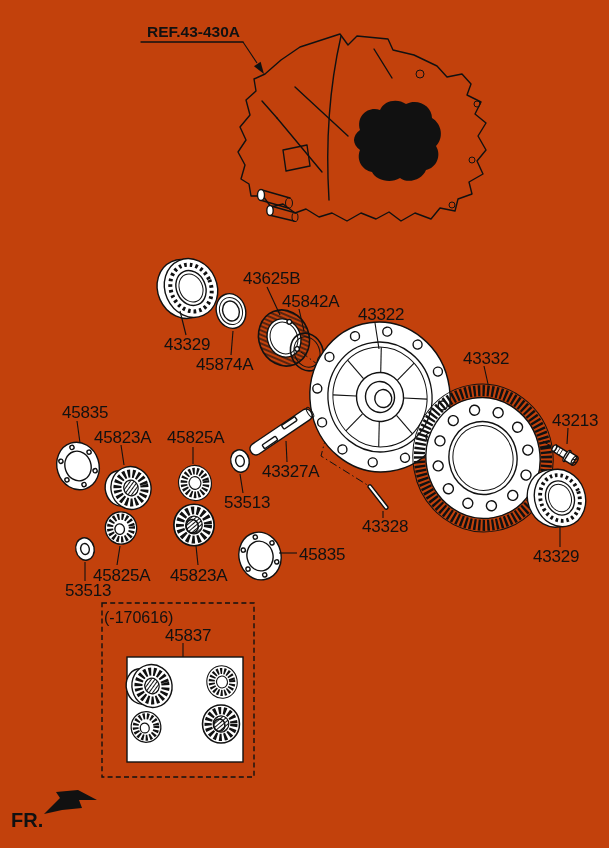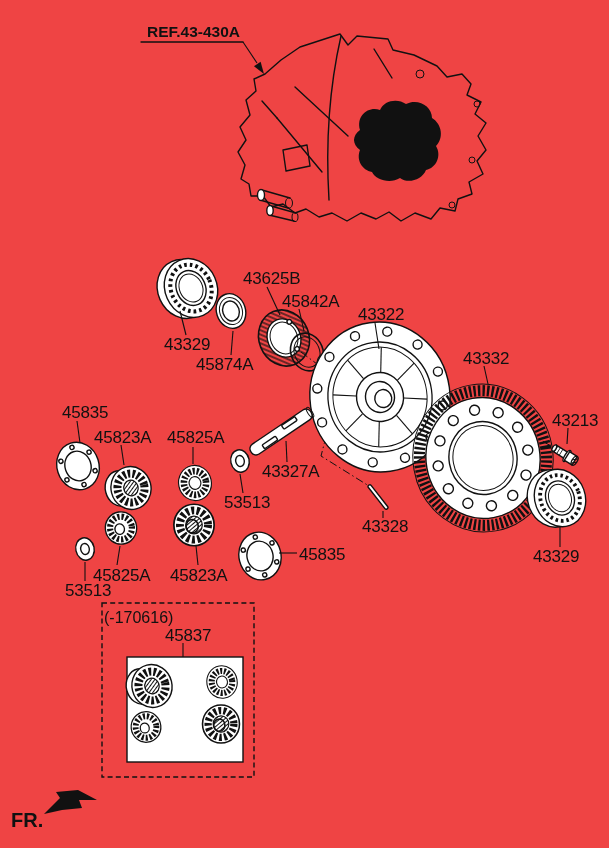--- a/index.html
+++ b/index.html
@@ -1,16 +1,16 @@
 <!DOCTYPE html>
 <html><head>
 <meta charset="utf-8">
 <style>
   html,body{margin:0;padding:0;background:#ffffff;}
-  #stage{position:relative;width:609px;height:848px;background:#ef4444;overflow:hidden;
+  #stage{position:relative;width:609px;height:848px;background:#c2410c;overflow:hidden;
          font-family:"Liberation Sans", sans-serif;}
   svg{display:block}
   .fw{fill:#ffffff;stroke:#111111;stroke-width:1.4;}
   .ln{fill:none;stroke:#111111;stroke-width:1.4;stroke-linecap:round;stroke-linejoin:round;}
   .thin{fill:none;stroke:#111111;stroke-width:1;}
   .leader{fill:none;stroke:#111111;stroke-width:1.1;}
   .dashdot{fill:none;stroke:#111111;stroke-width:1;stroke-dasharray:8 3 1.5 3;}
   .lbl{font:17px "Liberation Sans", sans-serif;fill:#111111;letter-spacing:-0.2px;}
   .lbl-sm{font:16px "Liberation Sans", sans-serif;fill:#111111;}
   .lbl-ref{font:bold 15.5px "Liberation Sans", sans-serif;fill:#111111;}

